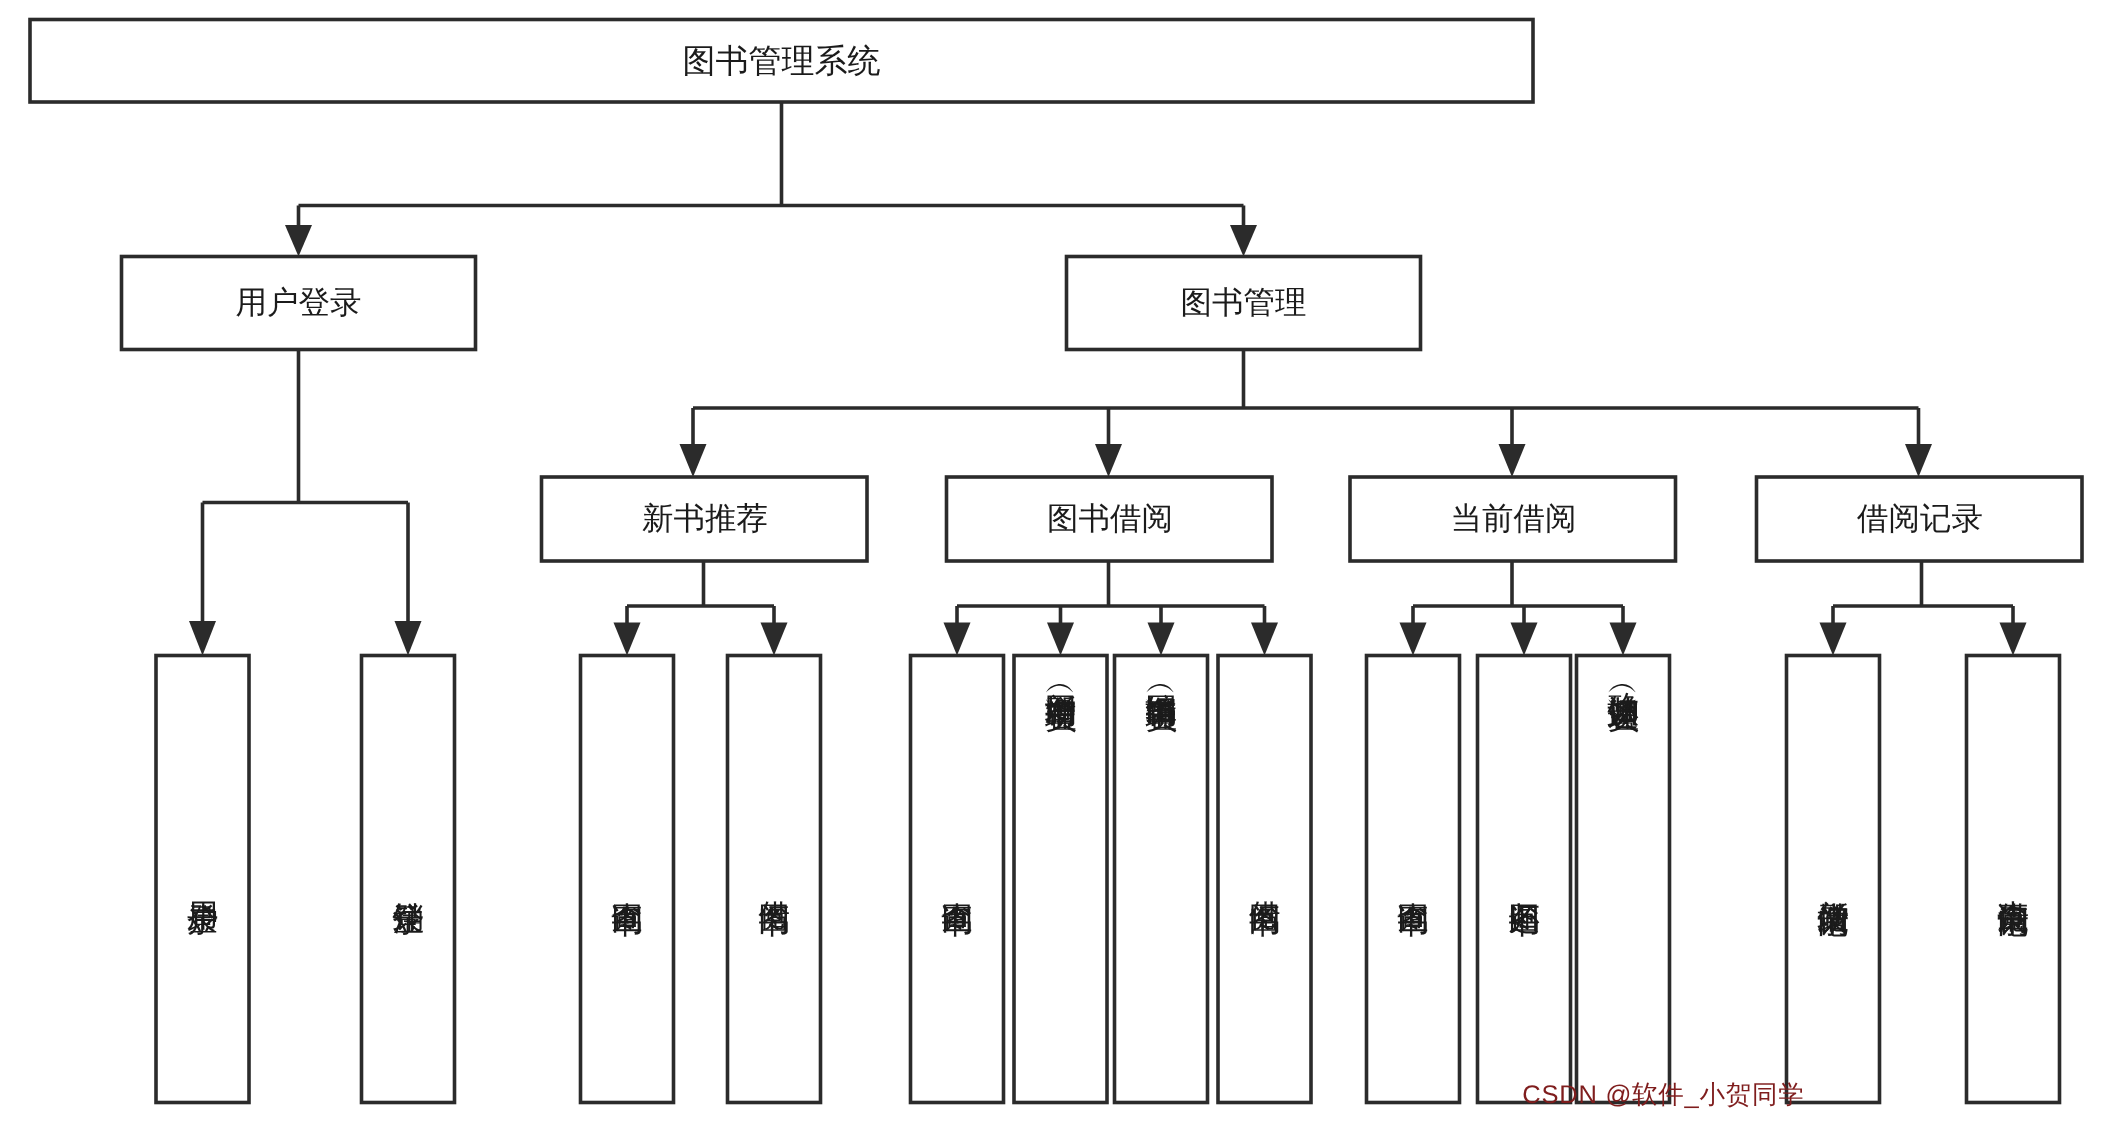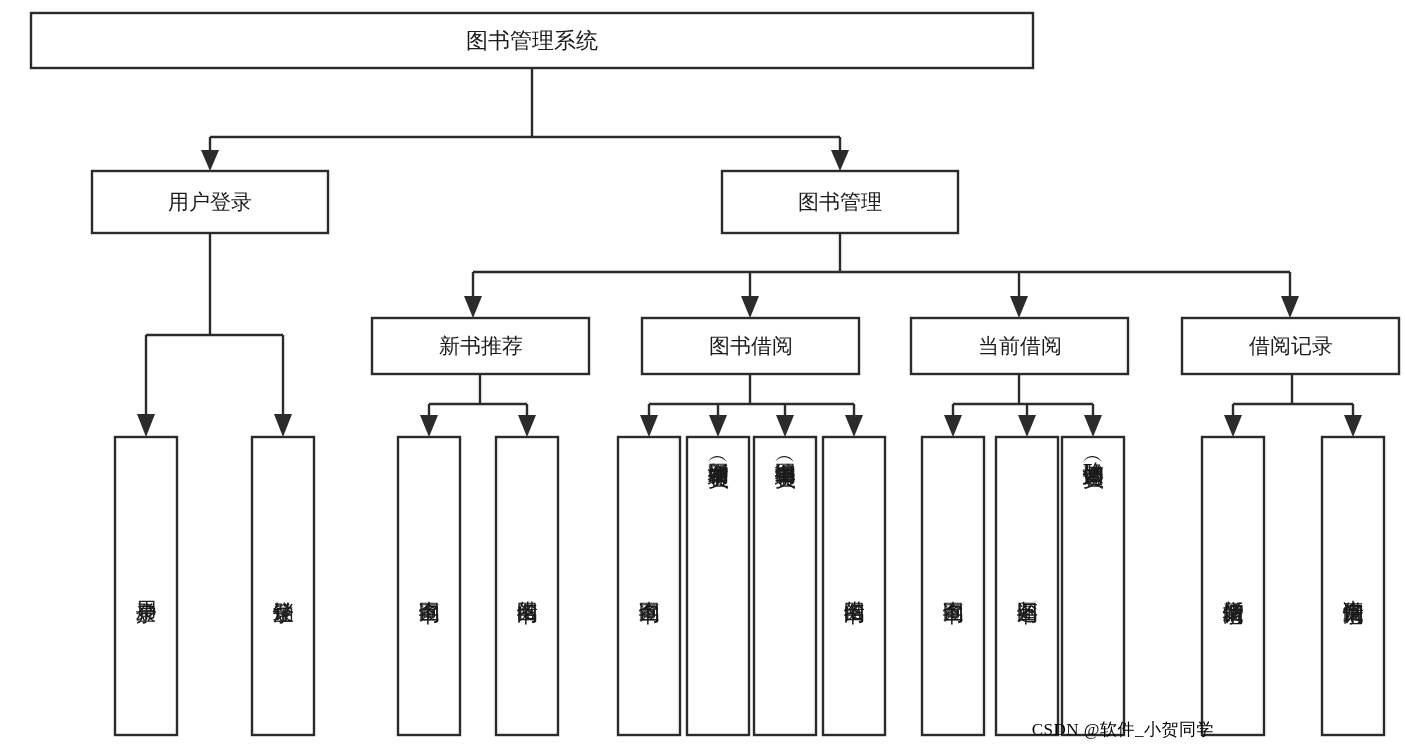--- a/index.html
+++ b/index.html
@@ -12,21 +12,20 @@
     width: 1405px;
     height: 747px;
     overflow: hidden;
     font-family: "DejaVu Sans", "Liberation Sans", sans-serif;
   }
   #diagram-root {
     position: relative;
     width: 1215px;
     height: 747px;
     background: #ffffff;
-    margin-left: 11px;
   }
   svg.diagram-canvas {
     position: absolute;
     left: 0;
     top: 0;
     width: 1405px;
     height: 747px;
     display: block;
   }
   .node-box {
@@ -69,23 +68,23 @@
     color: #1b1b1b;
     white-space: nowrap;
     letter-spacing: 1px;
     text-align: center;
     pointer-events: none;
   }
   .watermark {
     position: absolute;
     right: 12px;
     bottom: 6px;
-    font-family: Liberation Serif, serif;
+    font-family: Liberation Sans, sans-serif;
     font-size: 17px;
-    color: #000000;
+    color: #7f1d1d;
     letter-spacing: 0.5px;
     white-space: nowrap;
   }
 </style>
 </head>
 <body>
 
 <div id="diagram-root">
 
   <svg class="diagram-canvas" viewBox="0 0 1405 747" xmlns="http://www.w3.org/2000/svg">

